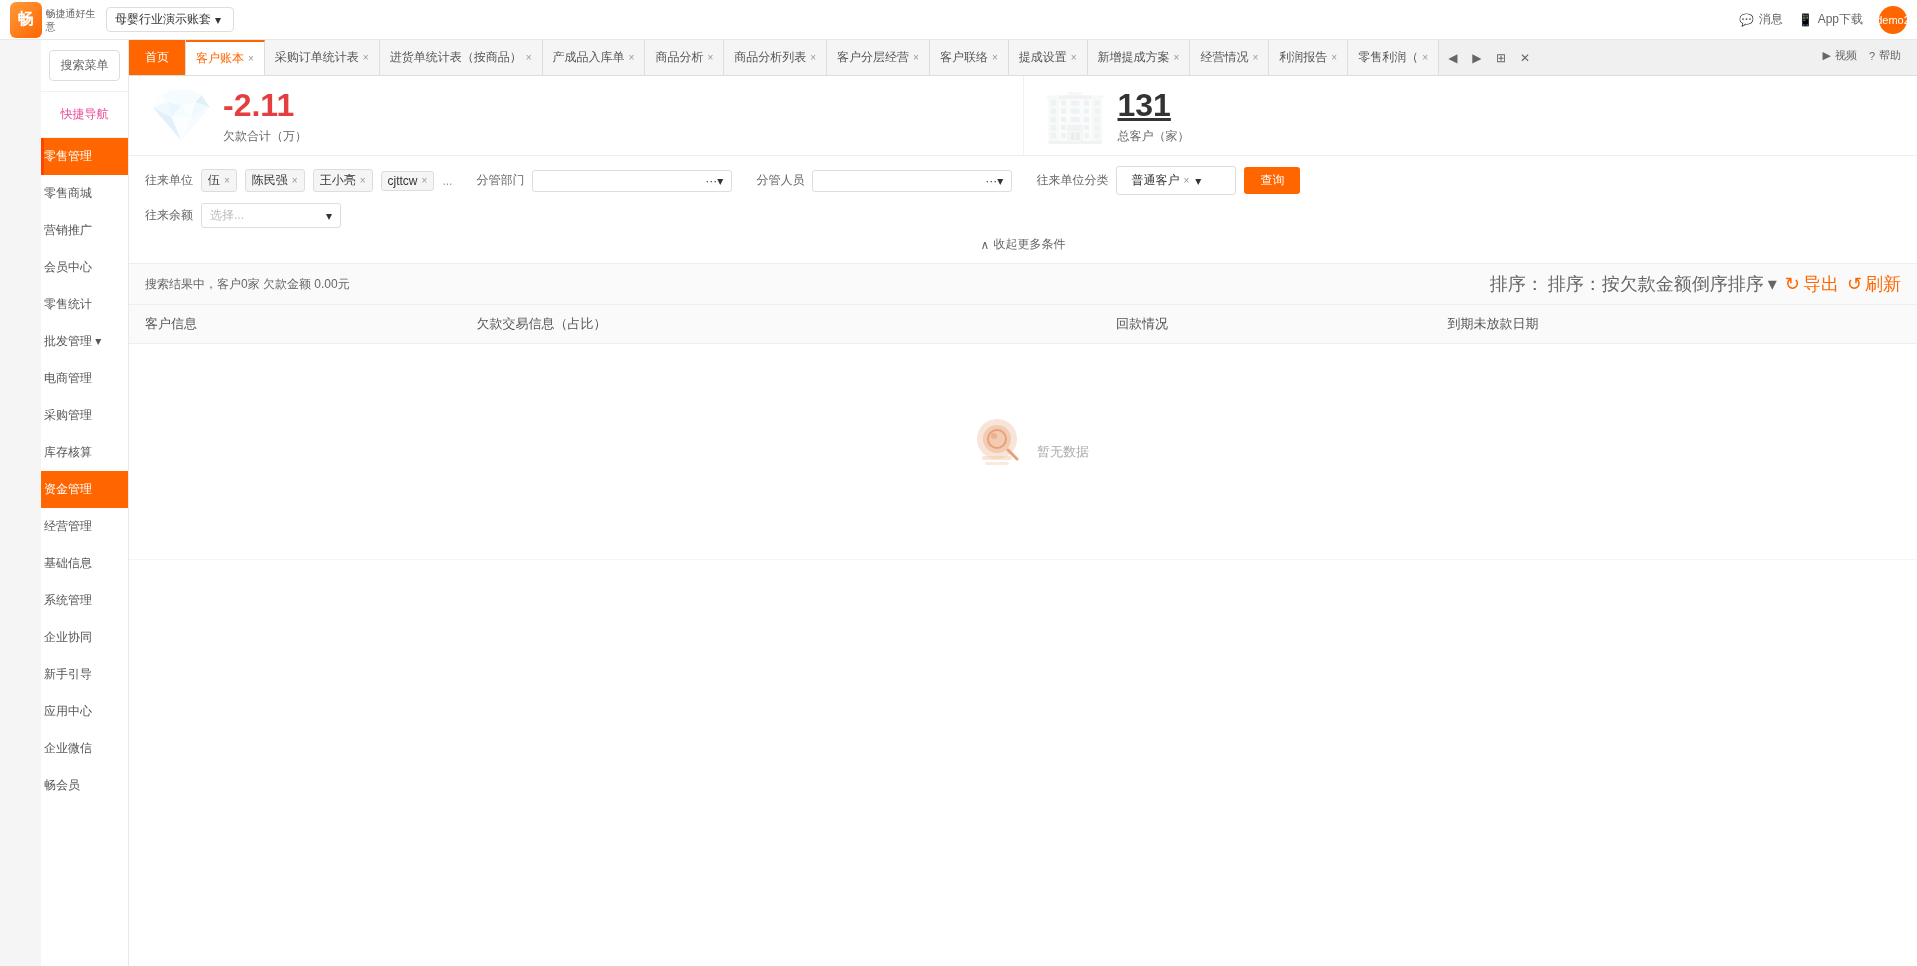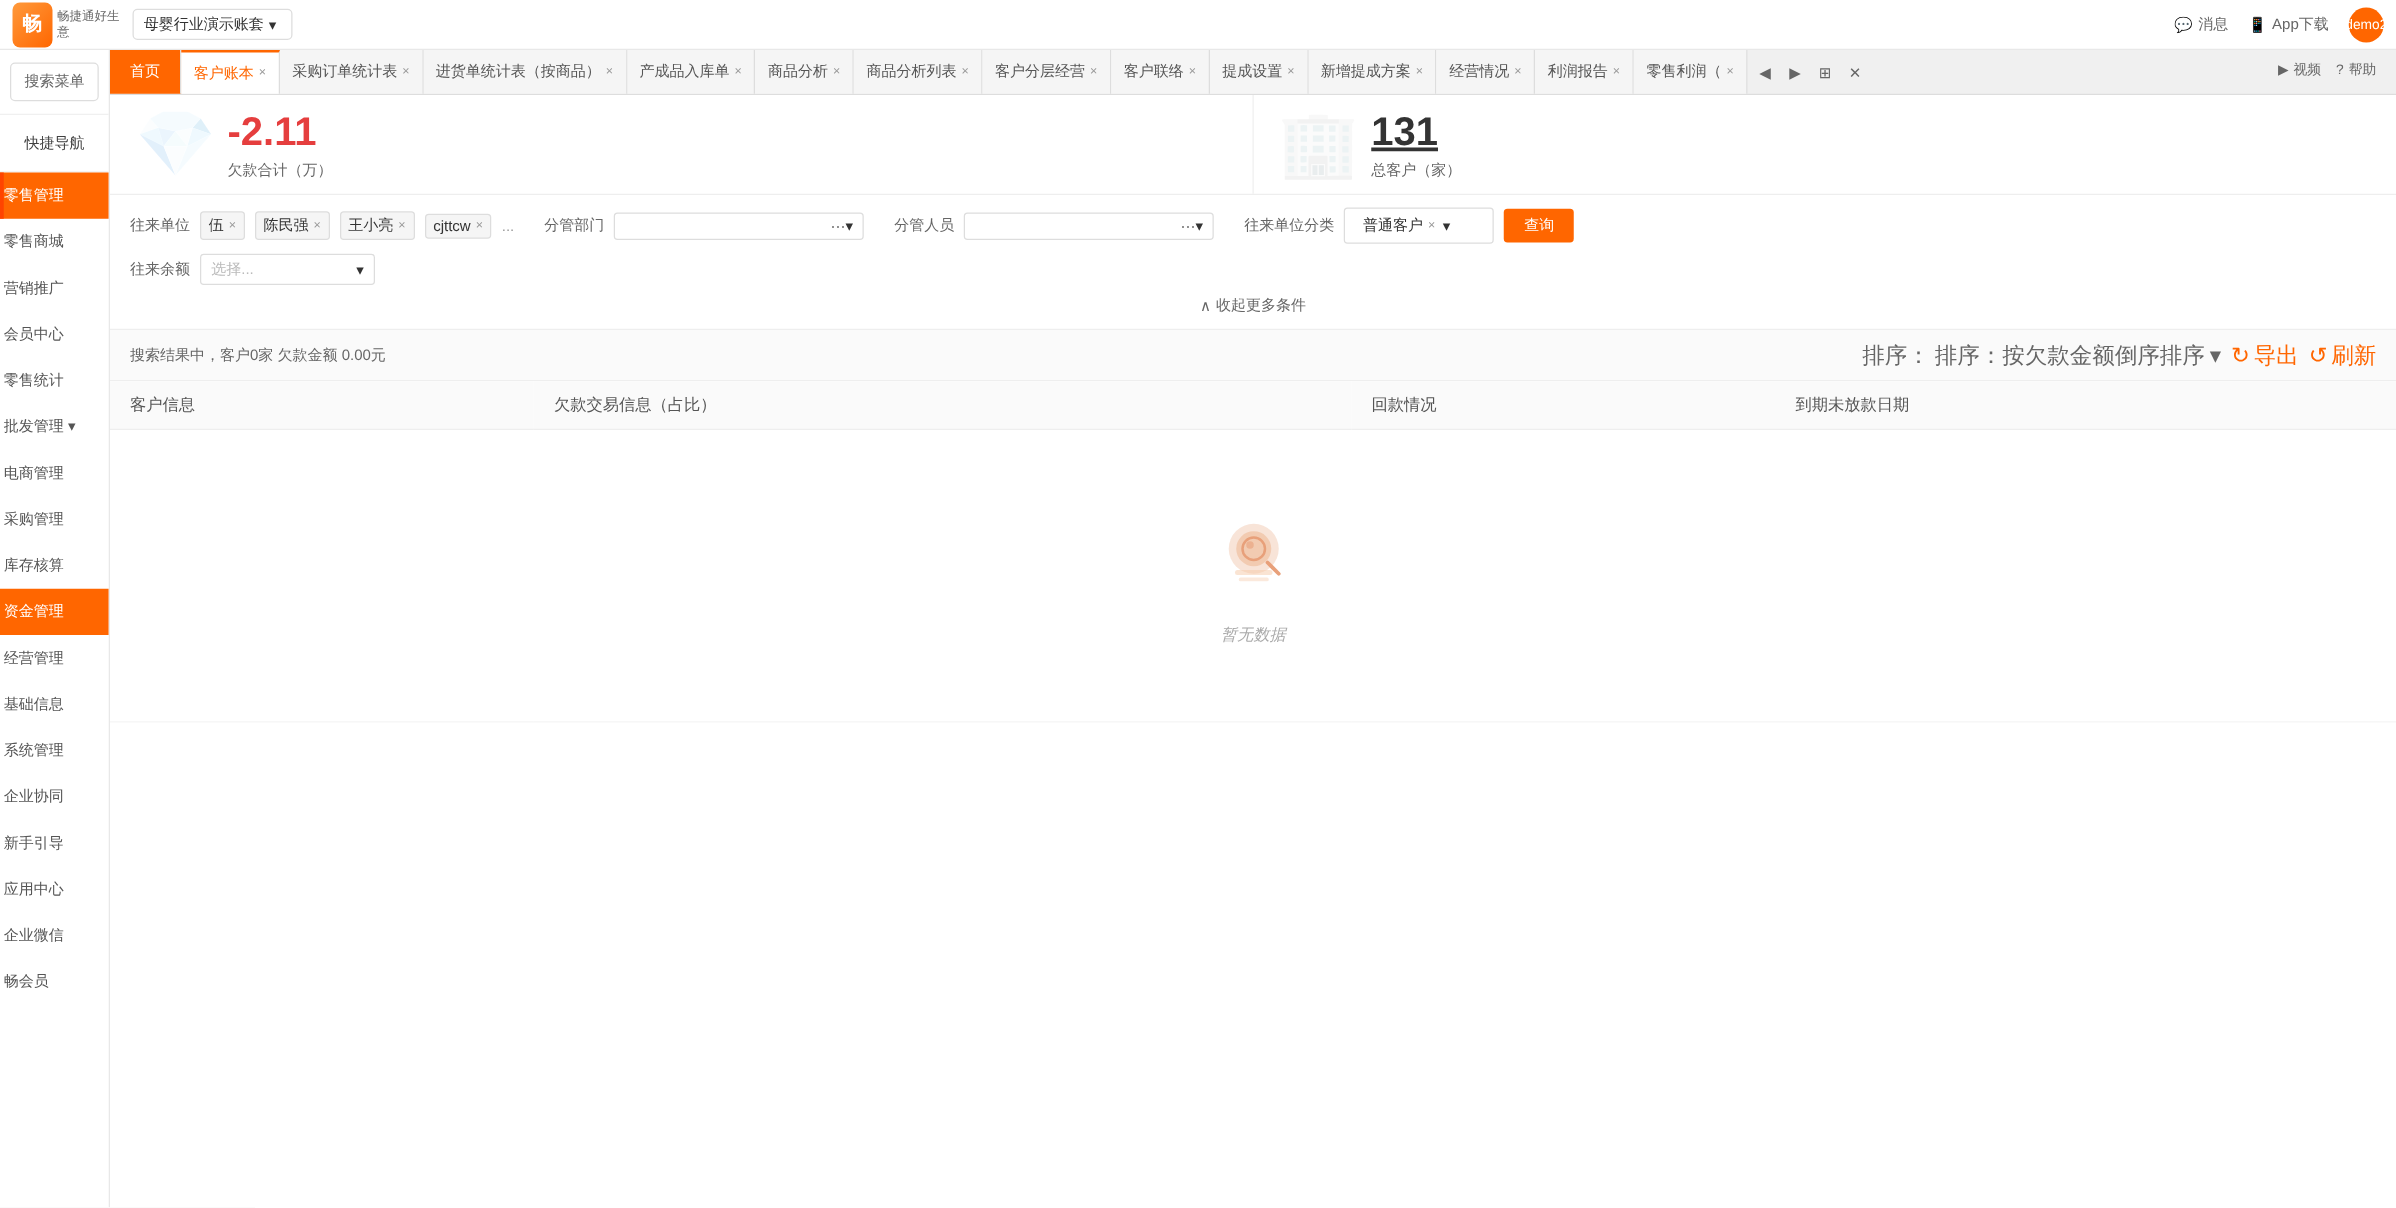--- a/index.html
+++ b/index.html
@@ -10,28 +10,28 @@
     .logo-area { display: flex; align-items: center; width: 88px; flex-shrink: 0; }
     .logo-icon { width: 36px; height: 36px; background: linear-gradient(135deg, #ff9a3c, #ff6600); border-radius: 6px; display: flex; align-items: center; justify-content: center; color: white; font-size: 16px; font-weight: bold; }
     .logo-text { font-size: 10px; color: #666; margin-left: 4px; line-height: 1.3; }
     .store-selector { display: flex; align-items: center; border: 1px solid #ddd; border-radius: 4px; padding: 3px 8px; margin-left: 8px; font-size: 12px; color: #333; cursor: pointer; background: #fff; }
     .store-selector span { margin-right: 4px; }
     .top-right { margin-left: auto; display: flex; align-items: center; gap: 16px; }
     .top-btn { display: flex; align-items: center; gap: 4px; font-size: 12px; color: #666; cursor: pointer; }
     .avatar { width: 28px; height: 28px; border-radius: 50%; background: #ff6600; display: flex; align-items: center; justify-content: center; color: white; font-size: 11px; }
 
     
-    .main-layout { display: flex; flex: 1; overflow: hidden; }
+    .main-layout { display: flex; flex: 1; overflow: hidden; margin-left: 41px; }
 
     
     .sidebar { width: 88px; background: #fff; border-right: 1px solid #e8e8e8; display: flex; flex-direction: column; flex-shrink: 0; overflow-y: auto; }
     .sidebar-search { padding: 10px 8px; border-bottom: 1px solid #f0f0f0; }
     .sidebar-search-btn { width: 100%; padding: 6px 0; background: #fff; border: 1px solid #ddd; border-radius: 4px; text-align: center; font-size: 12px; color: #666; cursor: pointer; }
     .sidebar-nav { padding: 6px 0; border-bottom: 1px solid #f0f0f0; }
-    .sidebar-nav-btn { width: 100%; padding: 8px 0; font-size: 12px; color: #404040; cursor: pointer; background: none; border: none; }
+    .sidebar-nav-btn { width: 100%; padding: 8px 0; font-size: 12px; color: #ec4899; cursor: pointer; background: none; border: none; }
     .sidebar-menu { flex: 1; }
     .sidebar-item { padding: 10px 0; text-align: left; font-size: 12px; color: #555; cursor: pointer; border-left: 3px solid transparent; }
     .sidebar-item.active { background: #ff6600; color: white; border-left-color: #ff4400; }
     .sidebar-item.submenu-active { background: #fff5f0; color: #ff6600; }
 
     
     .tabs-area { background: #f0f0f0; border-bottom: 1px solid #ddd; display: flex; align-items: center; flex-shrink: 0; height: 36px; overflow: hidden; }
     .tab-item { display: flex; align-items: center; padding: 0 10px; height: 36px; font-size: 12px; color: #555; cursor: pointer; border-right: 1px solid #ddd; white-space: nowrap; background: #f5f5f5; }
     .tab-item.active { background: #fff; color: #ff6600; border-top: 2px solid #ff6600; border-bottom: none; }
     .tab-item:first-child { background: #ff6600; color: white; padding: 0 16px; }
@@ -71,21 +71,21 @@
     .sort-select { display: flex; align-items: center; gap: 4px; color: #666; cursor: pointer; }
     .action-btn { display: flex; align-items: center; gap: 3px; color: #ff6600; cursor: pointer; }
 
     
     .table-area { flex: 1; overflow: auto; background: #fff; }
     .data-table { width: 100%; border-collapse: collapse; }
     .data-table th { padding: 10px 16px; text-align: left; font-size: 13px; font-weight: 500; color: #555; border-bottom: 1px solid #eee; background: #fafafa; }
     .data-table td { padding: 12px 16px; font-size: 12px; color: #333; border-bottom: 1px solid #f5f5f5; }
 
     
-    .empty-state { display: flex; flex-direction: column; align-items: center; justify-content: center; padding: 60px 0; color: #bbb; font-style: italic; }
+    .empty-state { display: flex; flex-direction: row; align-items: center; justify-content: center; padding: 60px 0; color: #bbb; }
     .empty-text { font-size: 13px; color: #aaa; }
   </style>
 </head>
 <body>
 
 <div class="top-bar">
   <div class="logo-area">
     <div class="logo-icon">畅</div>
     <div class="logo-text">畅捷通好生意</div>
   </div>

